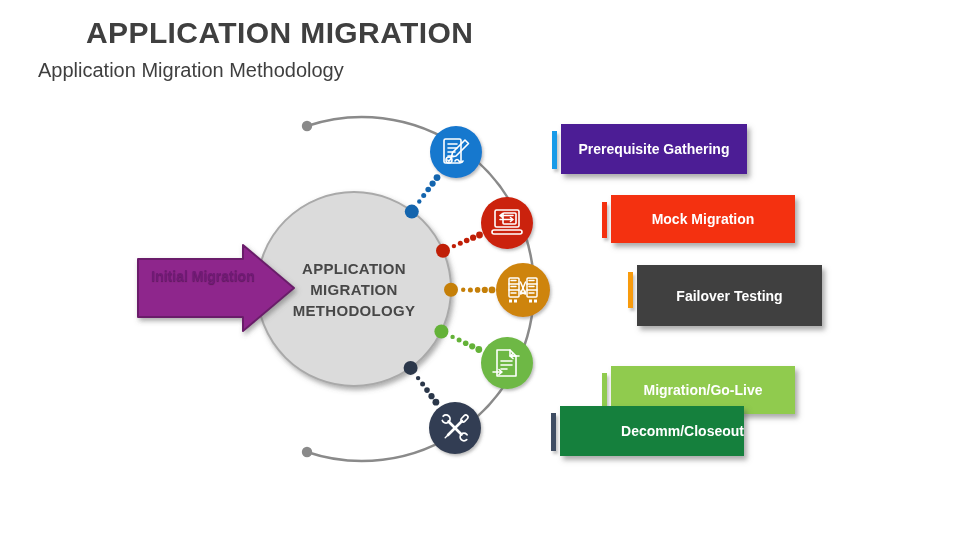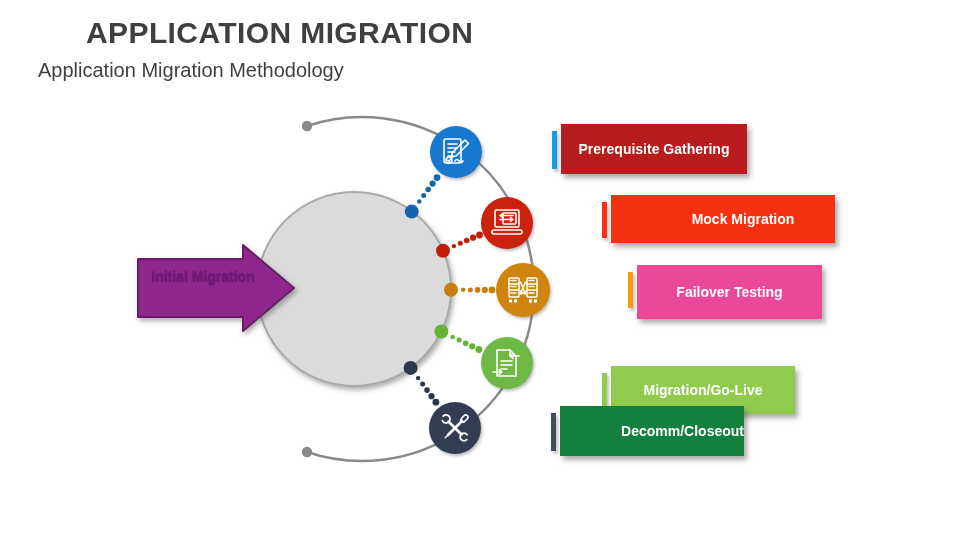--- a/index.html
+++ b/index.html
@@ -155,42 +155,47 @@
     <g transform="translate(455,428)" stroke="#ffffff" fill="none" stroke-linecap="round" stroke-linejoin="round">
       <path d="M -6.5 -6.5 L 6.5 6.5" stroke-width="2.6"></path>
       <circle cx="-9" cy="-9" r="4" stroke-width="1.8" stroke-dasharray="20 5.2" transform="rotate(-135 -9 -9)"></circle>
       <circle cx="9" cy="9" r="3.8" stroke-width="1.8" stroke-dasharray="18 5.8" transform="rotate(45 9 9)"></circle>
       <path d="M 7 -7 L -7 7" stroke-width="2.6"></path>
       <rect x="5.5" y="-11.7" width="8" height="4.4" rx="2.2" stroke-width="1.6" transform="rotate(-45 9.5 -9.5)"></rect>
       <path d="M -7 7 L -9.8 9.8" stroke-width="1.4"></path>
     </g>
   </svg>
 
+  <div class="circle-label">
+    <div>APPLICATION</div>
+    <div>MIGRATION</div>
+    <div>METHODOLOGY</div>
+  </div>
 
   <div class="arrow-label">
     <div>Initial Migration</div>
   </div>
 
   <div class="step" style="left:552px; top:124px; width:195px; height:50px;">
     <span class="bar" style="top: 7px; height: 38px; background-color: rgb(24, 155, 232);"></span>
-    <div class="box" style="left: 9px; top: 0px; width: 186px; height: 50px; background-color: #b91c1c;">
+    <div class="box" style="left: 9px; top: 0px; width: 186px; height: 50px; background-color: #4c1d95;">
       <span>Prerequisite Gathering</span>
     </div>
   </div>
 
   <div class="step" style="left:602px; top:195px; width:193px; height:48px;">
     <span class="bar" style="top: 7px; height: 36px; background-color: rgb(244, 49, 16);"></span>
-    <div class="box" style="left: 9px; top: 0px; width: 184px; height: 48px; background-color: rgb(244, 49, 16); padding-left: 40px;">
+    <div class="box" style="left: 9px; top: 0px; width: 184px; height: 48px; background-color: rgb(244, 49, 16);">
       <span>Mock Migration</span>
     </div>
   </div>
 
   <div class="step" style="left:628px; top:265px; width:194px; height:48px;">
     <span class="bar" style="top: 7px; height: 36px; background-color: rgb(248, 155, 13);"></span>
-    <div class="box" style="left: 9px; top: 0px; width: 185px; height: 54px; background-color: #ec4899;">
+    <div class="box" style="left: 9px; top: 0px; width: 185px; height: 61px; background-color: #404040;">
       <span>Failover Testing</span>
     </div>
   </div>
 
   <div class="step" style="left:602px; top:337px; width:193px; height:48px;margin-top:29px;">
     <span class="bar" style="top: 7px; height: 36px; background-color: rgb(144, 203, 78);"></span>
     <div class="box" style="left: 9px; top: 0px; width: 184px; height: 48px; background-color: rgb(144, 203, 78);">
       <span>Migration/Go-Live</span>
     </div>
   </div>

